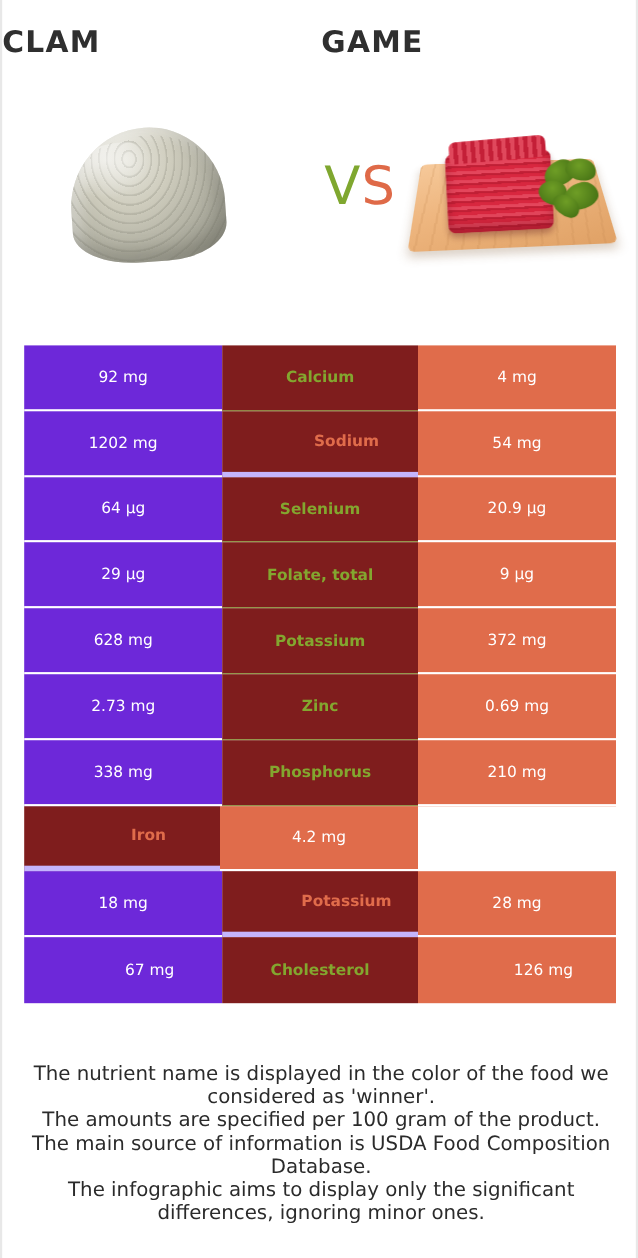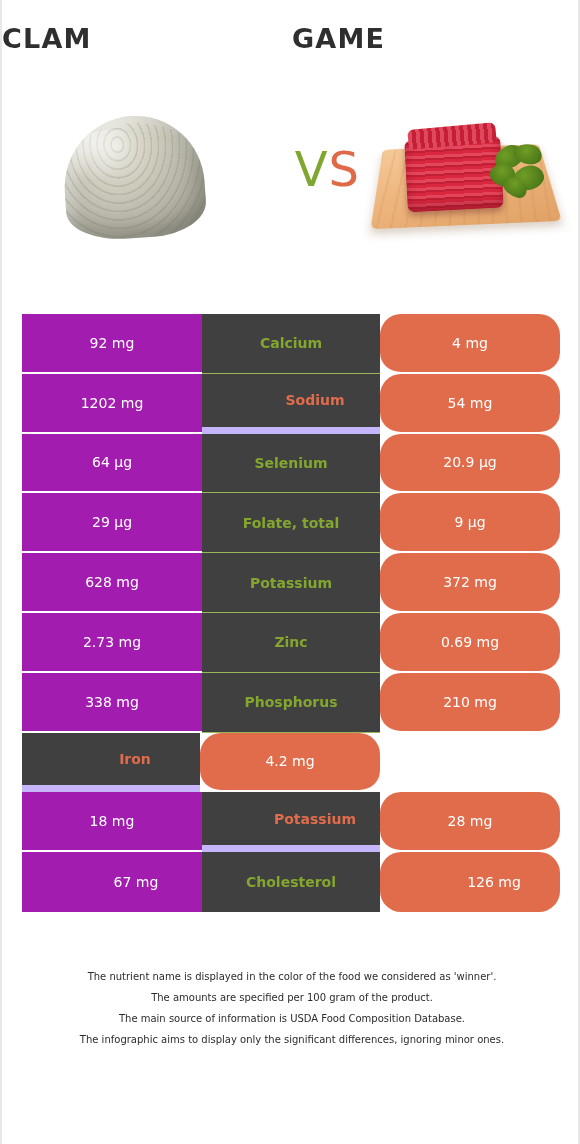--- a/index.html
+++ b/index.html
@@ -200,51 +200,50 @@
   .cell {
     display: flex;
     align-items: center;
     justify-content: center;
     box-sizing: border-box;
     font-size: 14px;
     font-family: "DejaVu Sans", sans-serif;
   }
   .cell-left {
     width: 180px;
-    background: #a21caf;
+    background: #6d28d9;
     color: #ffffff;
     border-bottom: 2px solid #ffffff;
   }
   .cell-right {
     width: 180px;
     background: #E06C4B;
     color: #ffffff;
     border-bottom: 2px solid #ffffff;
-    border-radius: 21px;
   }
   .cell-mid {
     width: 178px;
-    background: #404040;
+    background: #7f1d1d;
     font-weight: 700;
     font-size: 14px;
   }
   .row:last-child .cell-left,
   .row:last-child .cell-right { border-bottom: none; padding-left: 48px; }
   .cell-mid.win-left  { color: #83A62F; border-bottom: 1px solid #9bb65a; }
-  .cell-mid.win-right { color: #E06C4B; border-bottom: 7px solid #c4b5fd; padding-left: 48px; }
+  .cell-mid.win-right { color: #E06C4B; border-bottom: 5px solid #c4b5fd; padding-left: 48px; }
   .row:last-child .cell-mid { border-bottom: none; }
 
   
   .footer {
     position: absolute;
     left: 24px;
     top: 966px;
     width: 532px;
     text-align: center;
-    font-size: 10px;
+    font-size: 18px;
     line-height: 21px;
     color: #2b2b2b;
     font-family: "DejaVu Sans", sans-serif;
   }
   .footer p { margin: 0; }
 </style>
 </head>
 <body>
 
 <div class="page">

